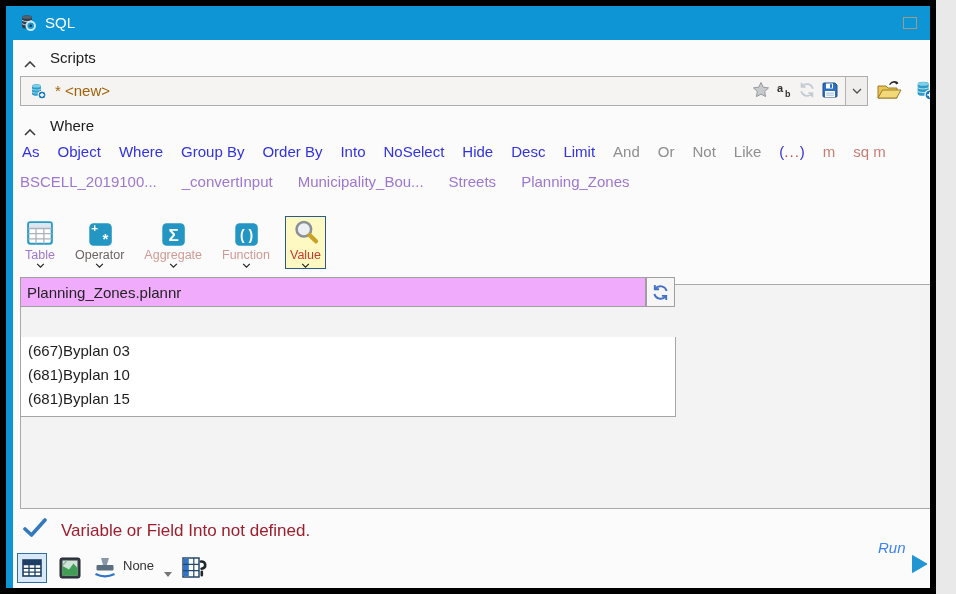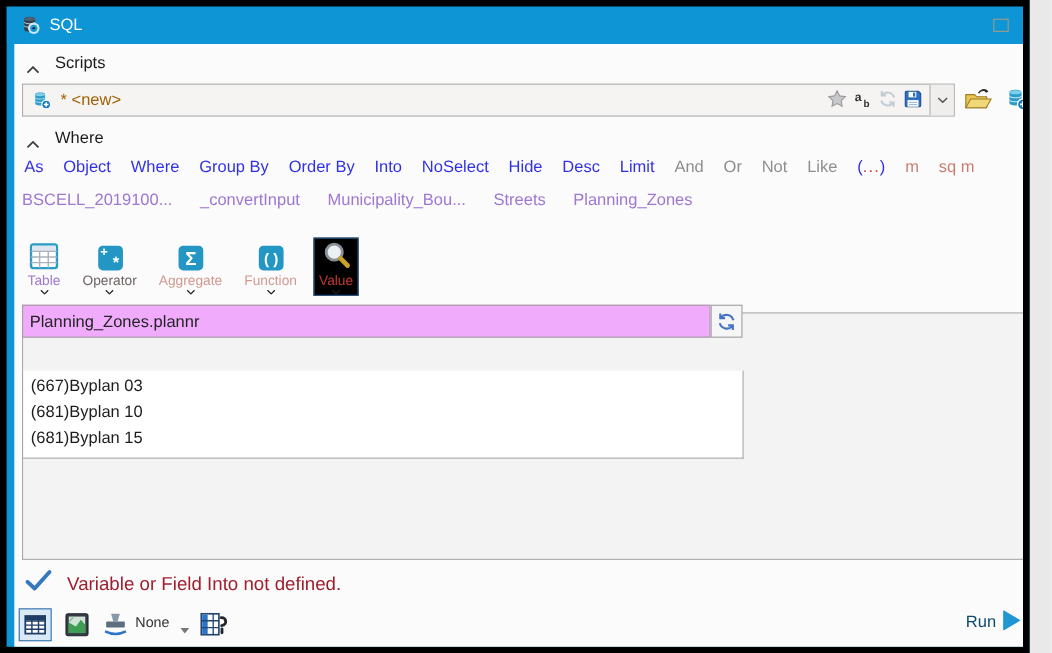--- a/index.html
+++ b/index.html
@@ -37,21 +37,21 @@
   .tbl-row { position:absolute; left:7px; top:133px; display:flex; gap:25px; font-size:15px; white-space:nowrap; }
   .tbl-row a { color:#9d77d1; text-decoration:none; cursor:pointer; }
   
   .toolbar { position:absolute; left:7px; top:176px; display:flex; gap:10px; align-items:flex-start; }
   .tb-btn { display:flex; flex-direction:column; align-items:center; padding:2px 5px 1px 5px; cursor:pointer; }
   .tb-btn .tb-icon { width:30px; height:30px; }
   .tb-btn .tb-label { font-size:12.5px; margin-top:0; }
   .tb-btn svg.dd { margin-top:1px; }
   .lbl-purple { color:#9d77d1; } .lbl-gray { color:#6e6363; }
   .lbl-salmon { color:#d09a92; } .lbl-red { color:#c13a2e; }
-  .tb-selected { background:#000000; border:1px solid #2a5a8c; padding:1px 4px 0 4px; }
+  .tb-selected { background:#fef9c3; border:1px solid #2a5a8c; padding:1px 4px 0 4px; }
   
   .editor { position:absolute; left:7px; top:244px; width:928px; height:225px;
             background:#f3f3f3; border:1px solid #a9a9a9; z-index:1; }
   .vp-expr { position:absolute; left:7px; top:237px; width:626px; height:30px; z-index:5;
              border:1px solid #9f9f9f; background:#f0abfc; font:15px "Liberation Sans",sans-serif;
              color:#242424; padding:0 6px; outline:none; }
   .vp-refresh { position:absolute; left:633px; top:237px; width:29px; height:30px; z-index:5;
                 background:#f6f6f6; border:1px solid #9f9f9f; display:flex; align-items:center;
                 justify-content:center; cursor:pointer; }
   .vp-search { position:absolute; left:7px; top:267px; width:656px; height:30px; z-index:5;
@@ -63,21 +63,21 @@
   
   .status-check { position:absolute; left:10px; top:478px; width:24px; height:22px; }
   .status-msg { position:absolute; left:48px; top:481px; font-size:17px; color:#9e1e2e; }
   .ft-btn { position:absolute; display:flex; align-items:center; justify-content:center; cursor:pointer; }
   .ft-grid { left:4px; top:513px; width:30px; height:30px; background:#d9e9f7; border:1px solid #2f6fa8; }
   .ft-map { left:44px; top:515px; width:26px; height:26px; }
   .ft-stamp { left:79px; top:515px; width:26px; height:26px; }
   .ft-none { position:absolute; left:110px; top:518px; font-size:13px; color:#333333; cursor:pointer; }
   .ft-none-dd { position:absolute; left:151px; top:523px; cursor:pointer; }
   .ft-tq { left:168px; top:514px; width:28px; height:28px; }
-  .ft-run { position:absolute; left:865px; top:517px; font-size:15px; color:#0c4a6e; cursor:pointer; }
+  .ft-run { position:absolute; left:865px; top:499px; font-size:15px; color:#3b82f6; cursor:pointer;font-style:italic; }
   .ft-play { position:absolute; left:898px; top:514px; width:18px; height:20px; cursor:pointer; }
 </style>
 </head>
 <body>
 
 <div class="window">
 
   <div class="titlebar">
     <span class="t-icon">
       <svg viewBox="0 0 18 18" width="18" height="18">

